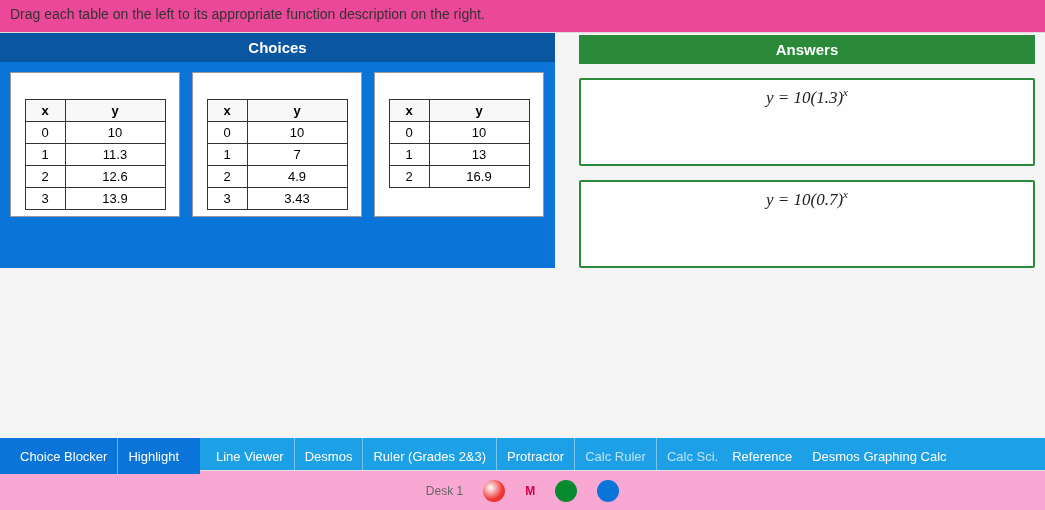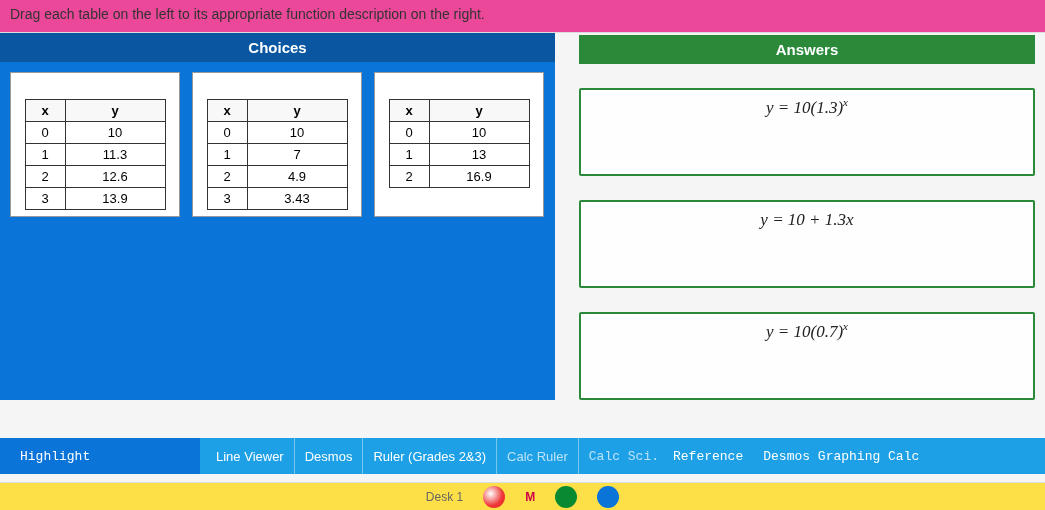--- a/index.html
+++ b/index.html
@@ -88,21 +88,21 @@
     font-weight: bold;
     font-size: 15px;
     padding: 6px 0;
     margin-top: 2px;
   }
   .answer-slot {
     border: 2px solid #2a8a3a;
     border-radius: 2px;
     background: #fefefe;
     height: 88px;
-    margin-top: 24px;
+    margin-top: 14px;
     display: flex;
     align-items: flex-start;
     justify-content: center;
     padding-top: 6px;
     font-family: 'Times New Roman', serif;
     font-style: italic;
     font-size: 17px;
     color: #222;
   }
   .answer-slot .math {
@@ -138,28 +138,28 @@
   }
   .tb-item {
     padding: 0 10px;
     cursor: pointer;
     white-space: nowrap;
     border-right: 1px solid rgba(255,255,255,0.4);
     height: 100%;
     display: flex;
     align-items: center;
   }
-  .tb-item.nb { border-right: none; font-family: Liberation Mono, monospace; }
+  .tb-item.nb { border-right: none; }
   .dimmed { color: rgba(255,255,255,0.7); }
   .bottom-bar {
     position: absolute;
     left: 0; right: 0;
     bottom: 0;
-    height: 28px;
-    background: #fde047;
+    height: 40px;
+    background: #f9a8d4;
     border-top: 1px solid #ddd;
     display: flex;
     align-items: center;
     justify-content: center;
     font-size: 12px;
     color: #666;
     gap: 20px;
   }
   .icon-circle {
     width: 22px; height: 22px; border-radius: 50%;
@@ -257,38 +257,37 @@
     </div>
   </div>
 
   <div class="answers-panel">
     <div class="answers-header">Answers</div>
 
     <div class="answer-slot">
       <span class="math"><span>y = 10(1.3)</span><sup>x</sup></span>
     </div>
     <div class="answer-slot">
-      <span class="math"><span>y = 10 + 1.3x</span><sup></sup></span>
-    </div>
-    <div class="answer-slot">
       <span class="math"><span>y = 10(0.7)</span><sup>x</sup></span>
     </div>
   </div>
 
 </div>
 
 <div class="choices-toolbar">
+  <div class="tb-item">Choice Blocker</div>
   <div class="tb-item nb">Highlight</div>
 </div>
 
 <div class="toolbar">
   <div style="width:200px"></div>
   <div class="tb-item">Line Viewer</div>
   <div class="tb-item">Desmos</div>
   <div class="tb-item">Ruler (Grades 2&amp;3)</div>
+  <div class="tb-item">Protractor</div>
   <div class="tb-item dimmed">Calc Ruler</div>
   <div class="tb-item dimmed nb">Calc Sci.</div>
   <div class="tb-item nb" style="padding-left:4px">Reference</div>
   <div class="tb-item nb">Desmos Graphing Calc</div>
 </div>
 
 <div class="bottom-bar">
   <span>Desk 1</span>
   <span class="icon-circle" style="background:radial-gradient(circle at 35% 35%, #fff, #e33 60%)"></span>
   <span style="font-weight:bold;color:#d00048">M</span>

